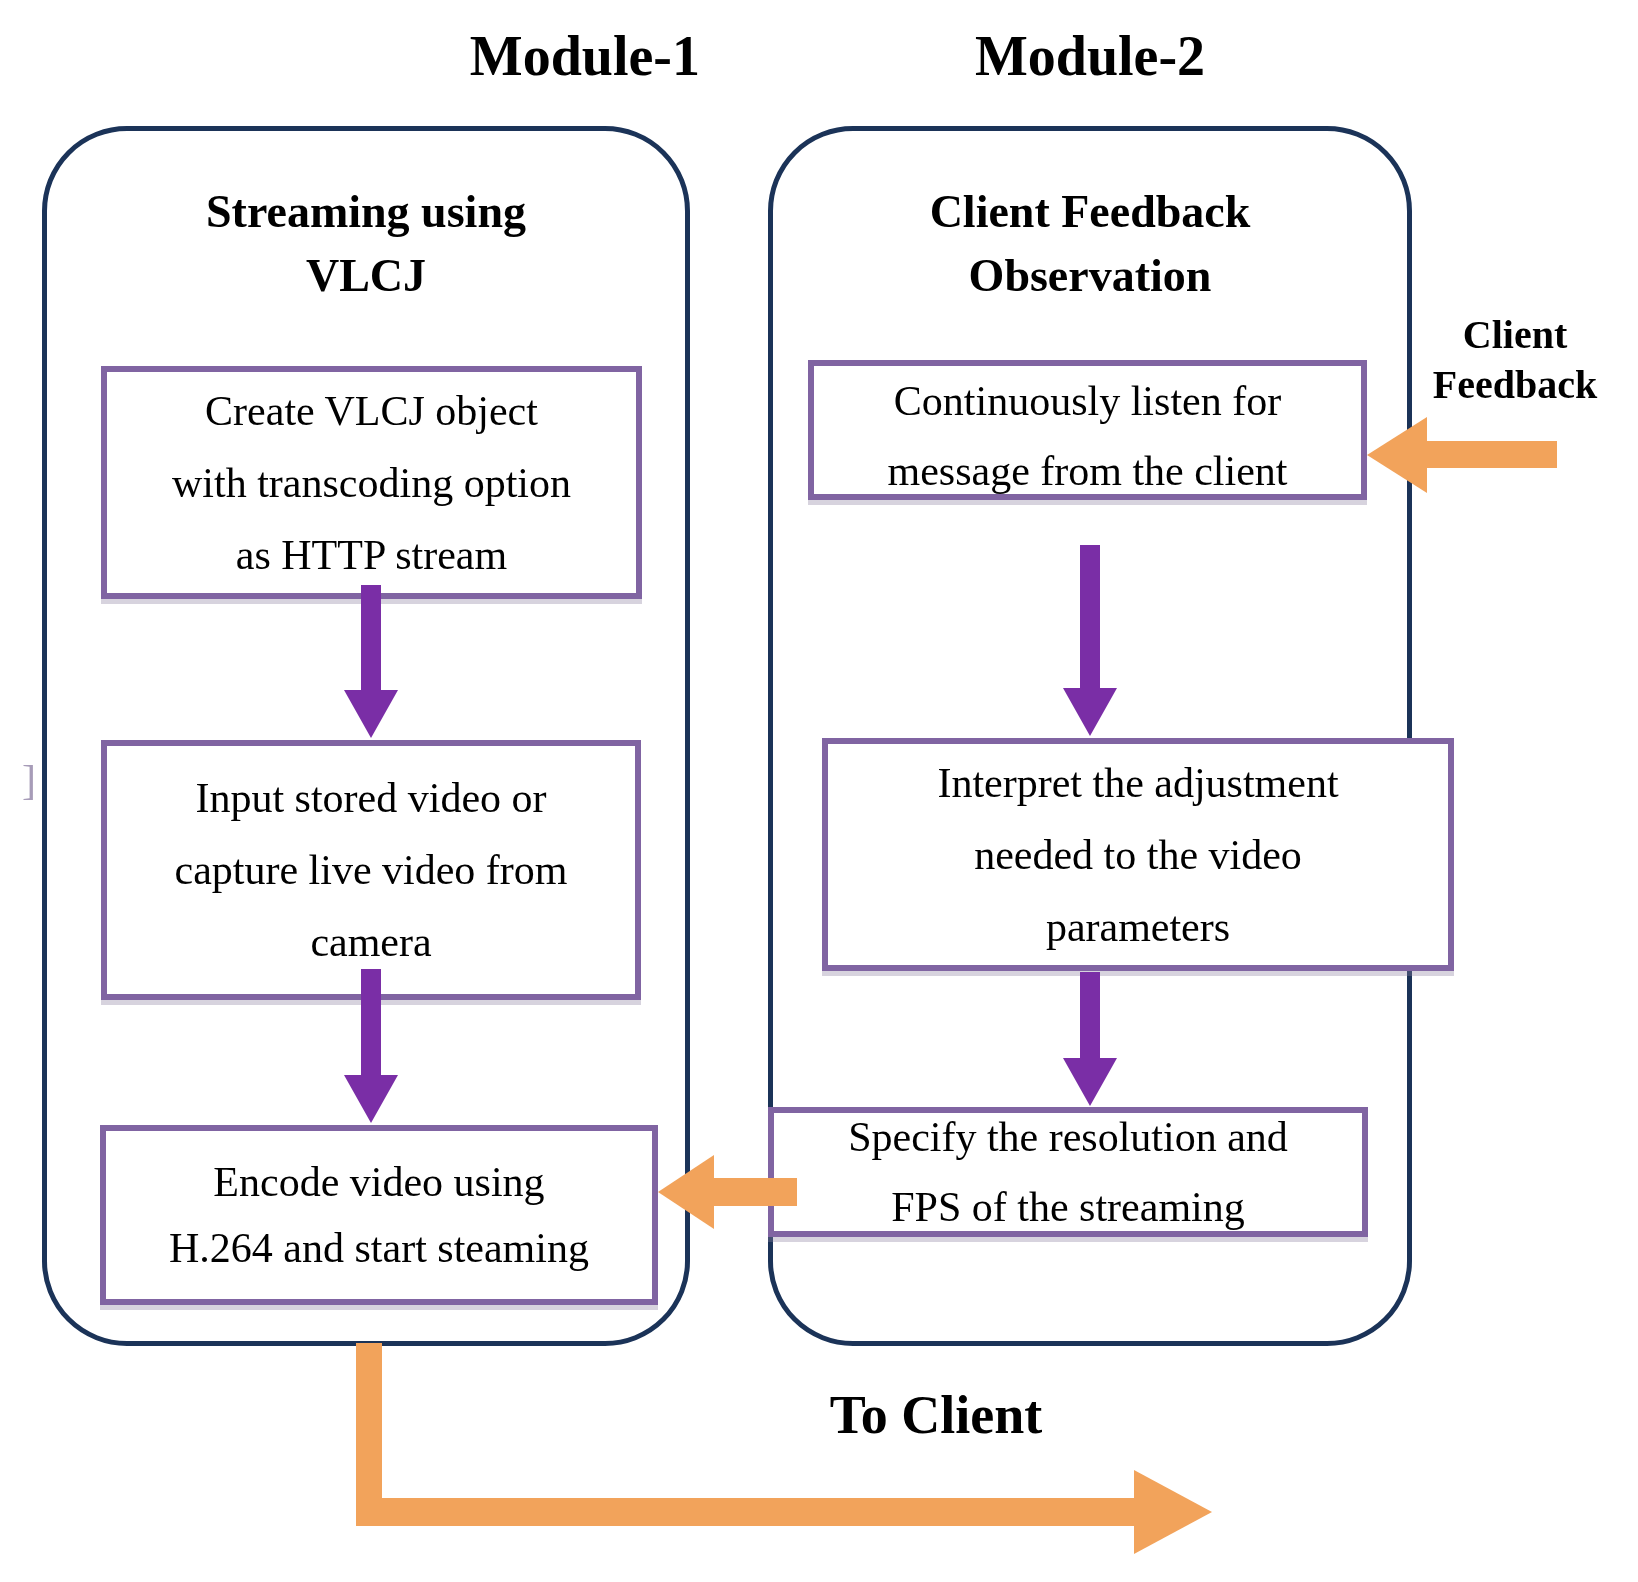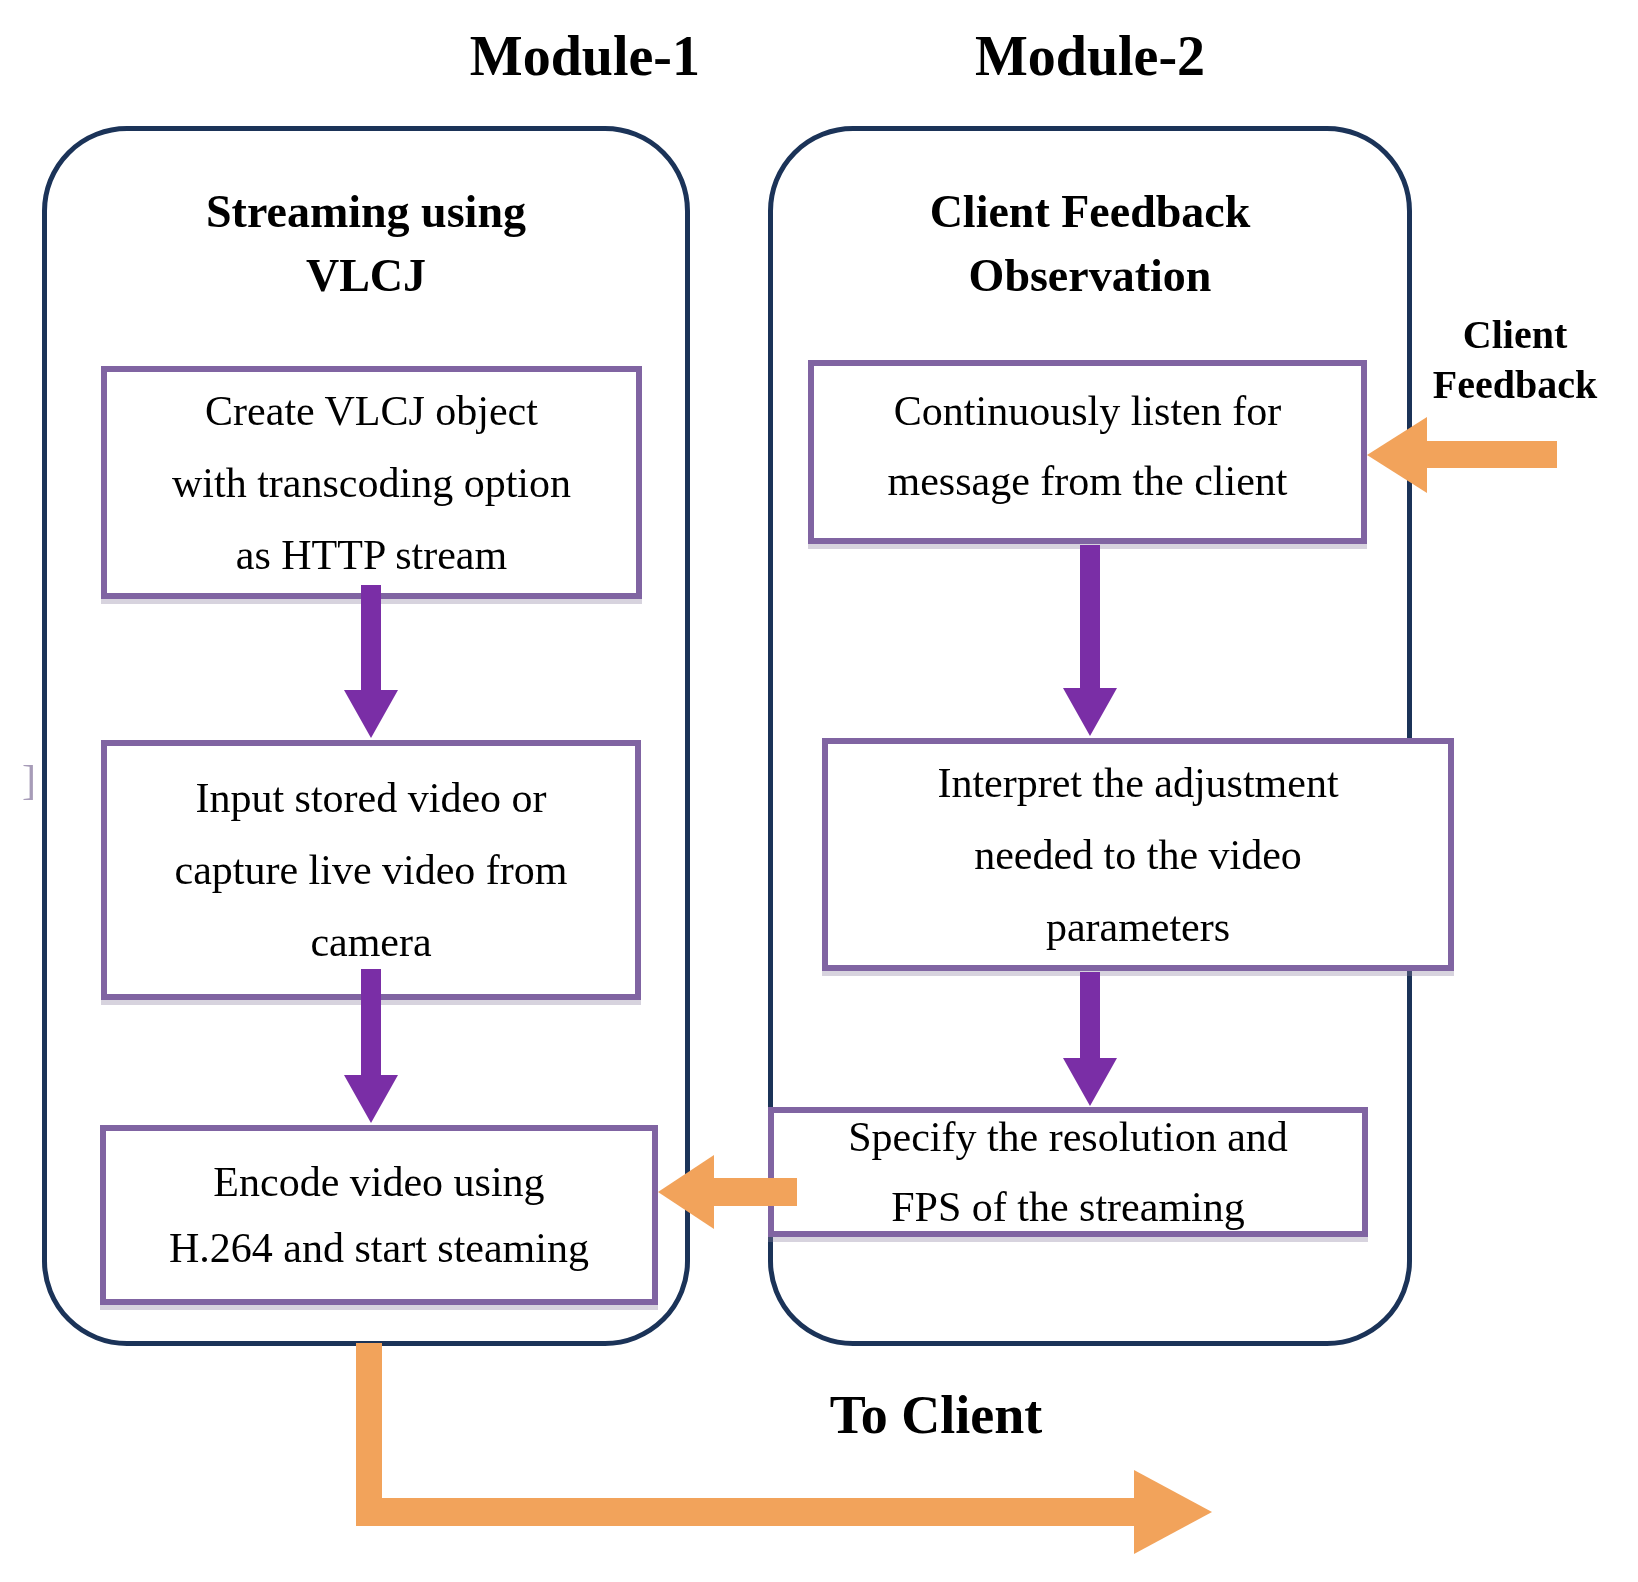--- a/index.html
+++ b/index.html
@@ -60,22 +60,22 @@
     align-items:center;
     justify-content:center;
     text-align:center;
     font-size:42px;
     line-height:72px;
     box-shadow:0 5px 0 rgba(140,130,160,0.35);
   }
   #m1-box1 { left:101px; top:350px;  width:541px; height:233px;margin-top:16px; }
   #m1-box2 { left:101px; top:740px;  width:540px; height:260px; }
   #m1-box3 { left:100px; top:1125px; width:558px; height:180px; line-height:66px; }
-  #m2-box1 { left:808px; top:360px;  width:559px; height:184px;
-             align-items:flex-start; padding-top:10px; line-height:70px; }
+  #m2-box1 { left:808px; top:360px;  width:559px; height:140px;
+             align-items:flex-start; line-height:70px; }
   #m2-box2 { left:822px; top:738px;  width:632px; height:233px; }
   #m2-box3 { left:768px; top:1107px; width:600px; height:130px; line-height:70px; }
 
   
   .pshaft { width:20px; background:var(--flow-arrow); }
   .phead  { width:0; height:0;
             border-left:27px solid transparent;
             border-right:27px solid transparent;
             border-top:48px solid var(--flow-arrow); }
   #p1-shaft { left:361px;  top:585px; height:106px; }

